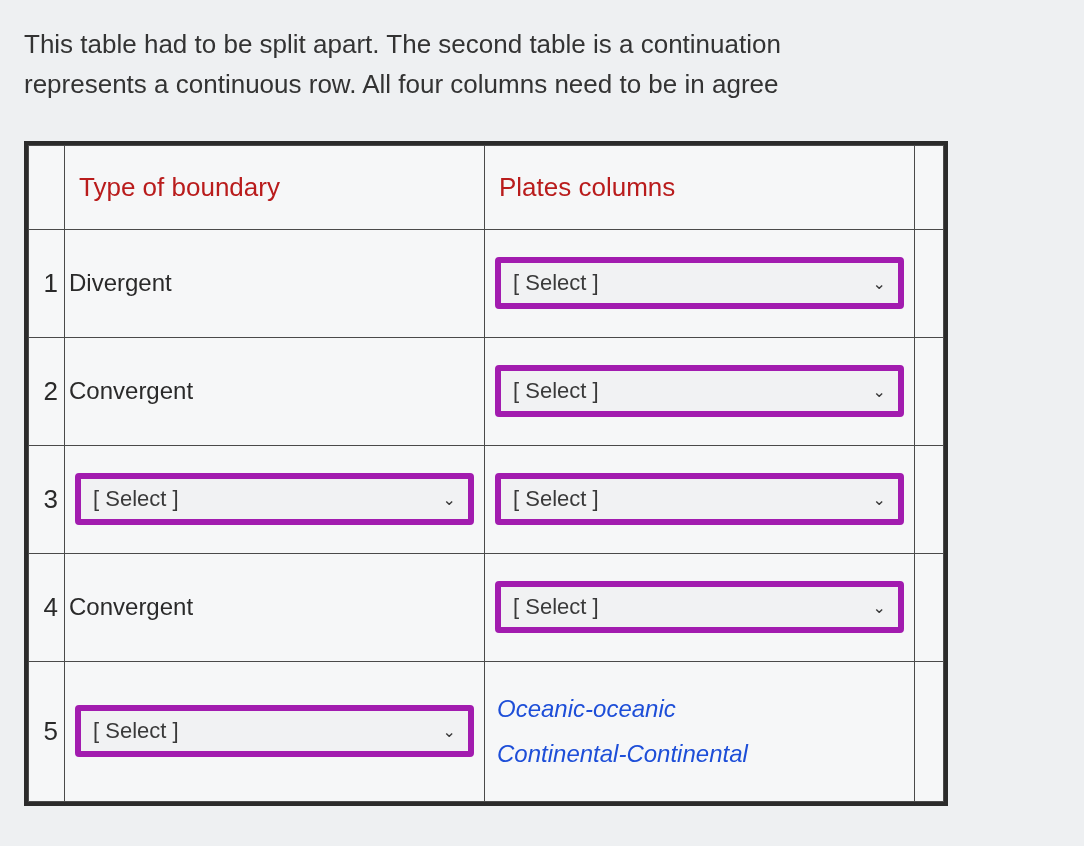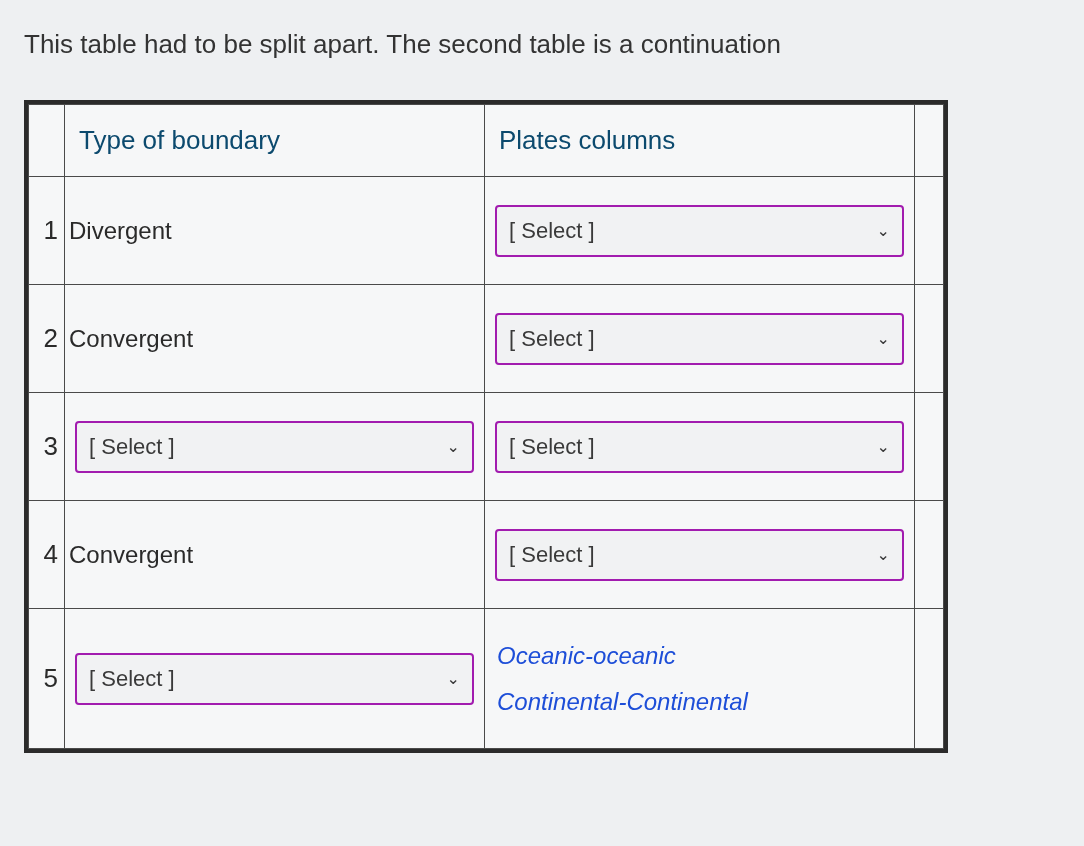--- a/index.html
+++ b/index.html
@@ -28,23 +28,23 @@
   }
   table {
     border-collapse: collapse;
   }
   td {
     border: 1px solid #4a4a4a;
     vertical-align: middle;
     background: #f6f7f8;
   }
   tr.header-row td {
-    padding: 20px 14px;
+    padding: 26px 14px;
     font-size: 26px;
-    color: #0c4a6e;
+    color: #b91c1c;
   }
   .num-col {
     width: 36px;
     text-align: right;
     font-size: 26px;
     color: #2a2a2a;
     padding: 0 6px 0 4px;
   }
   .boundary-col {
     width: 420px;
@@ -60,21 +60,21 @@
   }
   .static-cell {
     font-size: 24px;
     color: #2a2a2a;
     padding: 32px 4px;
   }
   .select {
     display: flex;
     align-items: center;
     justify-content: space-between;
-    border: 2px solid #a21caf;
+    border: 6px solid #a21caf;
     border-radius: 4px;
     background: #f1f2f3;
     height: 52px;
     padding: 0 12px;
     font-size: 22px;
     color: #3a3a3a;
     cursor: pointer;
     width: 100%;
   }
   .select .chev {
@@ -91,20 +91,21 @@
   .row-tall td { height: 108px; }
   .row-tall5 td { height: 140px; }
 </style>
 </head>
 <body>
 
 
 
 <div class="instructions">
   <span>This table had to be split apart.  The second table is a continuation</span><br>
+  <span>represents a continuous row.  All four columns need to be in agree</span>
 </div>
 
 <div class="table-wrap">
 <table>
   <tbody>
         <tr class="header-row">
     <td class="num-col"></td>
     <td class="boundary-col">
       <span>Type of boundary</span>
     </td>

